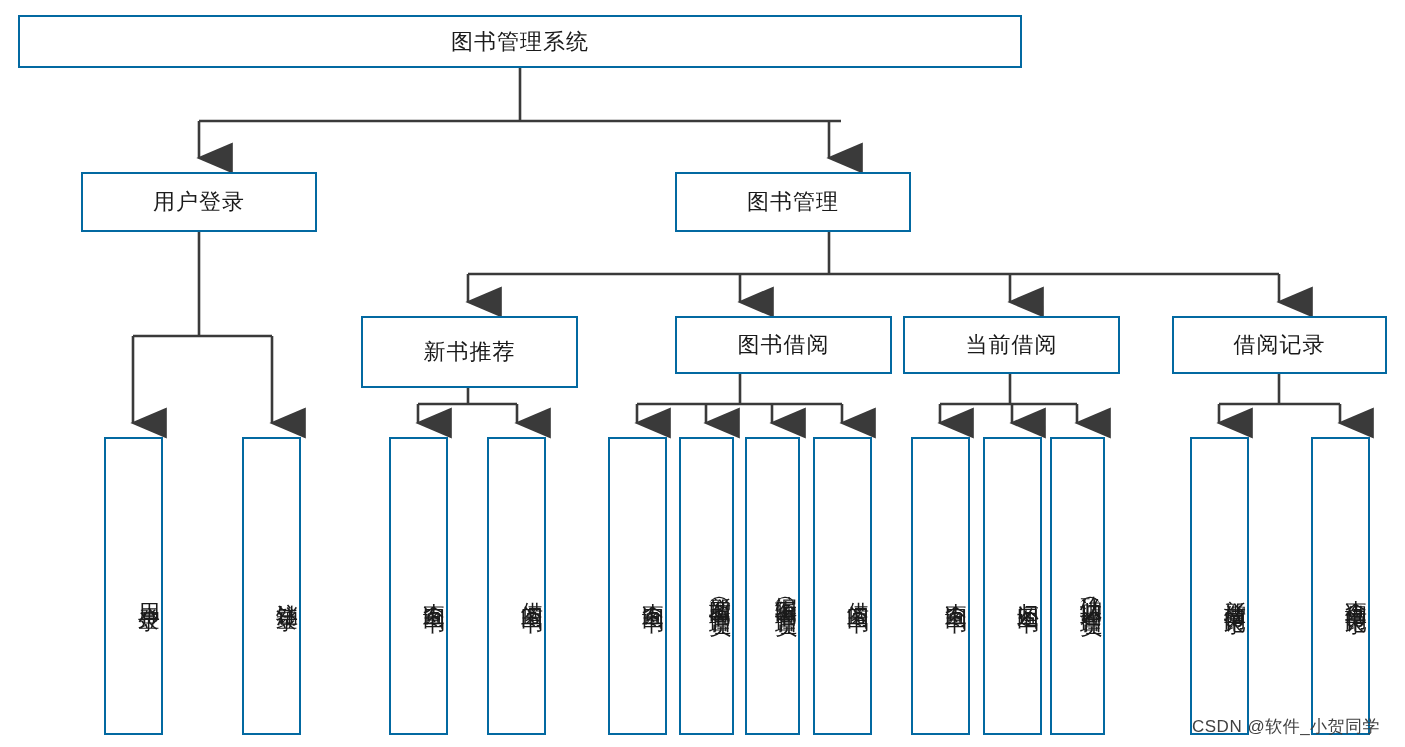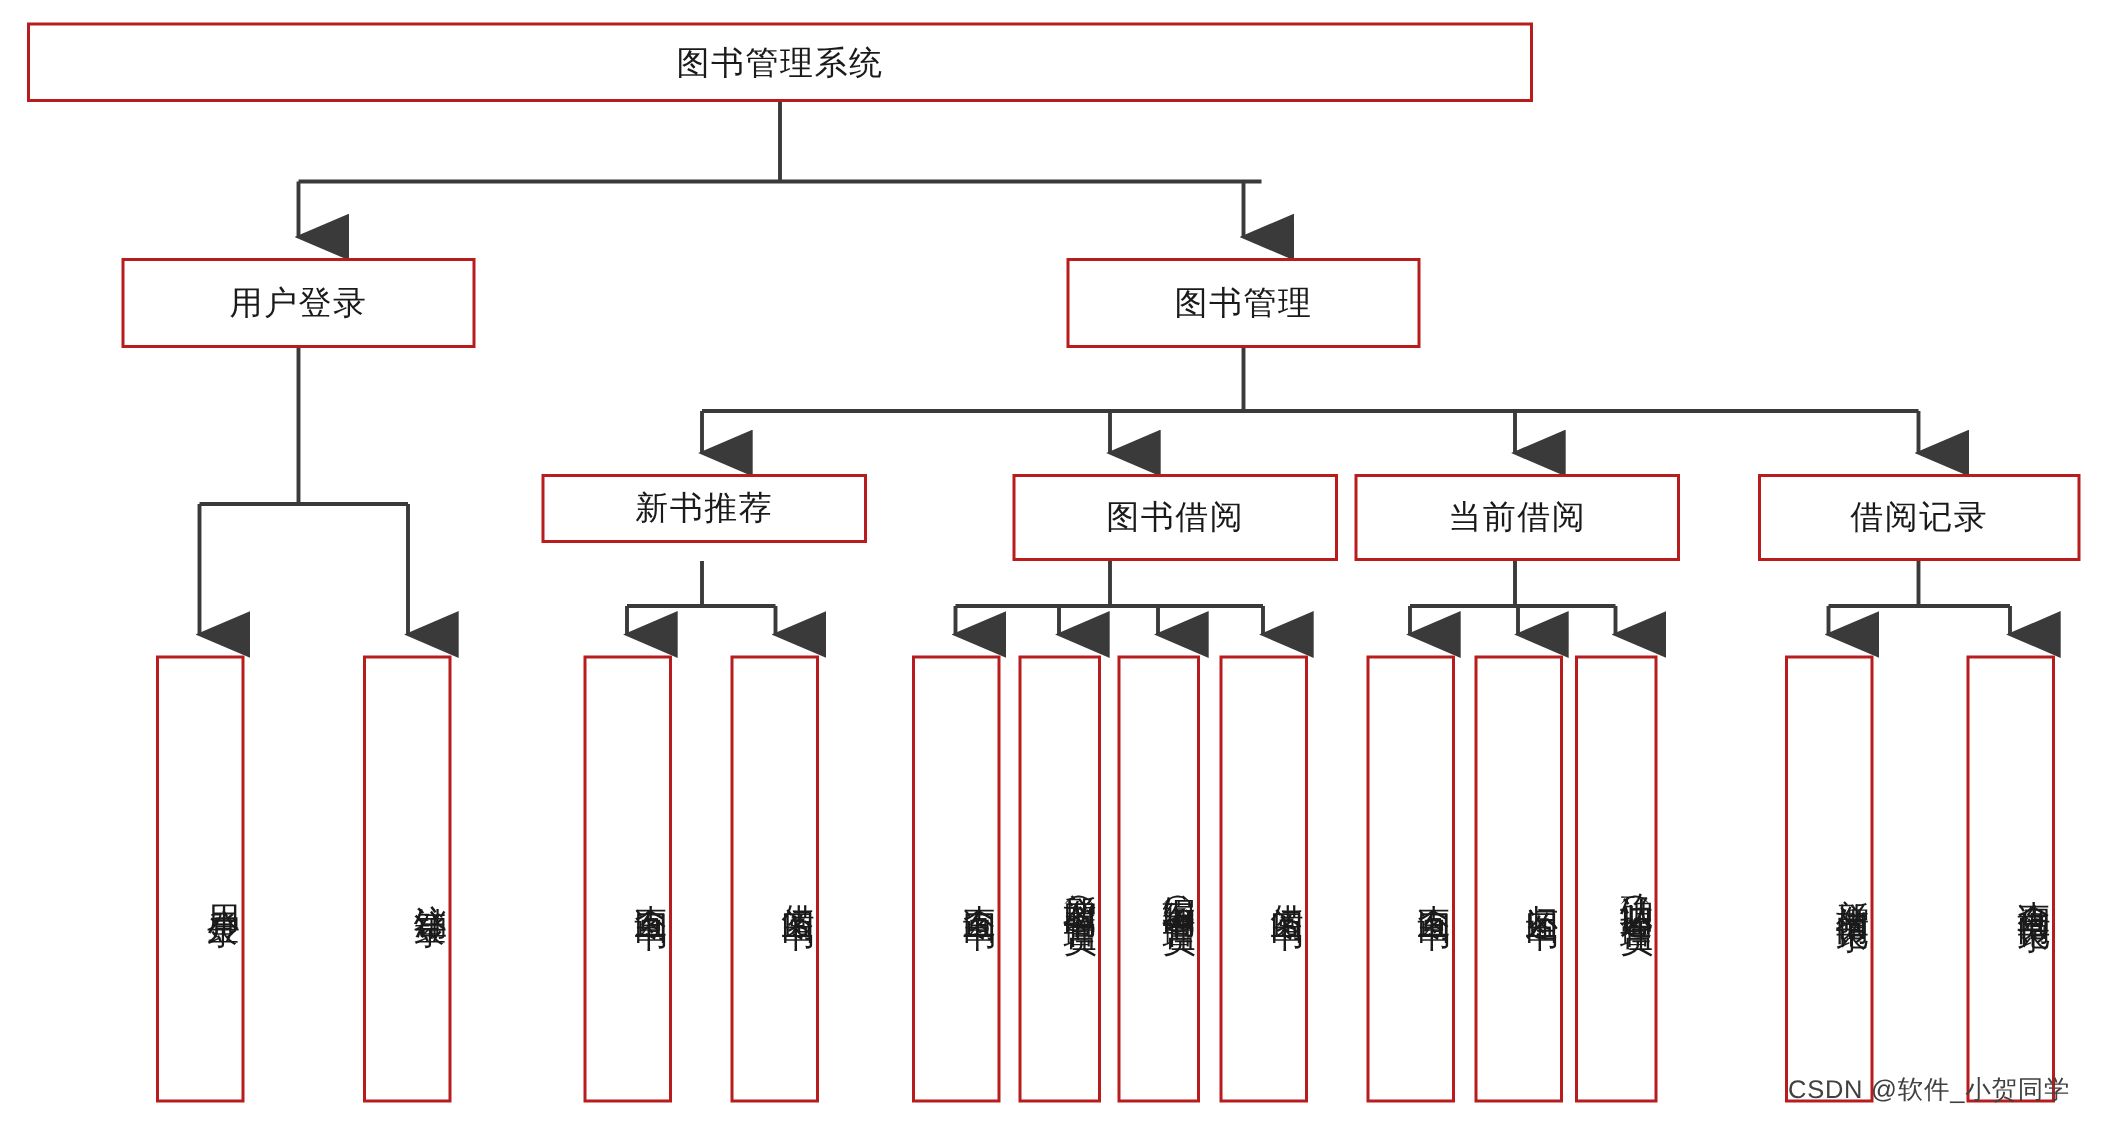--- a/index.html
+++ b/index.html
@@ -22,21 +22,21 @@
     left: 0;
     top: 0;
     width: 1405px;
     height: 747px;
     pointer-events: none;
   }
   .node {
     position: absolute;
     box-sizing: border-box;
     background: #ffffff;
-    border: 2px solid #b91c1c;
+    border: 2px solid #0369a1;
     display: flex;
     align-items: center;
     justify-content: center;
     color: #1a1a1a;
   }
   .node.horiz {
     font-size: 22px;
     letter-spacing: 1px;
   }
   .node.vert {
@@ -116,23 +116,23 @@
       <path d="M1279,374 L1279,404"></path>
       <path d="M1219,404 L1340,404"></path>
       <path d="M1219,404 L1219,423" marker-end="url(#arrow)"></path>
       <path d="M1340,404 L1340,423" marker-end="url(#arrow)"></path>
     </g>
   </svg>
 
   <div class="node horiz" id="n-root" style="left: 18px; top: 15px; width: 1004px; height: 53px;">图书管理系统</div>
 
   <div class="node horiz" id="n-l2-0" style="left: 81px; top: 172px; width: 236px; height: 60px;">用户登录</div>
-  <div class="node horiz" id="n-l2-1" style="left: 711px; top: 172px; width: 236px; height: 60px;">图书管理</div>
+  <div class="node horiz" id="n-l2-1" style="left: 675px; top: 172px; width: 236px; height: 60px;">图书管理</div>
 
-  <div class="node horiz" id="n-l3-0" style="left: 361px; top: 316px; width: 217px; height: 46px;">新书推荐</div>
+  <div class="node horiz" id="n-l3-0" style="left: 361px; top: 316px; width: 217px; height: 72px;">新书推荐</div>
   <div class="node horiz" id="n-l3-1" style="left: 632px; top: 316px; width: 217px; height: 58px; margin-left: 43px;">图书借阅</div>
   <div class="node horiz" id="n-l3-2" style="left: 903px; top: 316px; width: 217px; height: 58px;">当前借阅</div>
   <div class="node horiz" id="n-l3-3" style="left: 1172px; top: 316px; width: 215px; height: 58px;">借阅记录</div>
 
   <div class="node vert" id="n-lf-0" style="left: 104px; top: 437px; width: 59px; height: 298px;">
     <span class="vtext">用户登录</span>
   </div>
   <div class="node vert" id="n-lf-1" style="left: 242px; top: 437px; width: 59px; height: 298px;">
     <span class="vtext">注销登录</span>
   </div>

